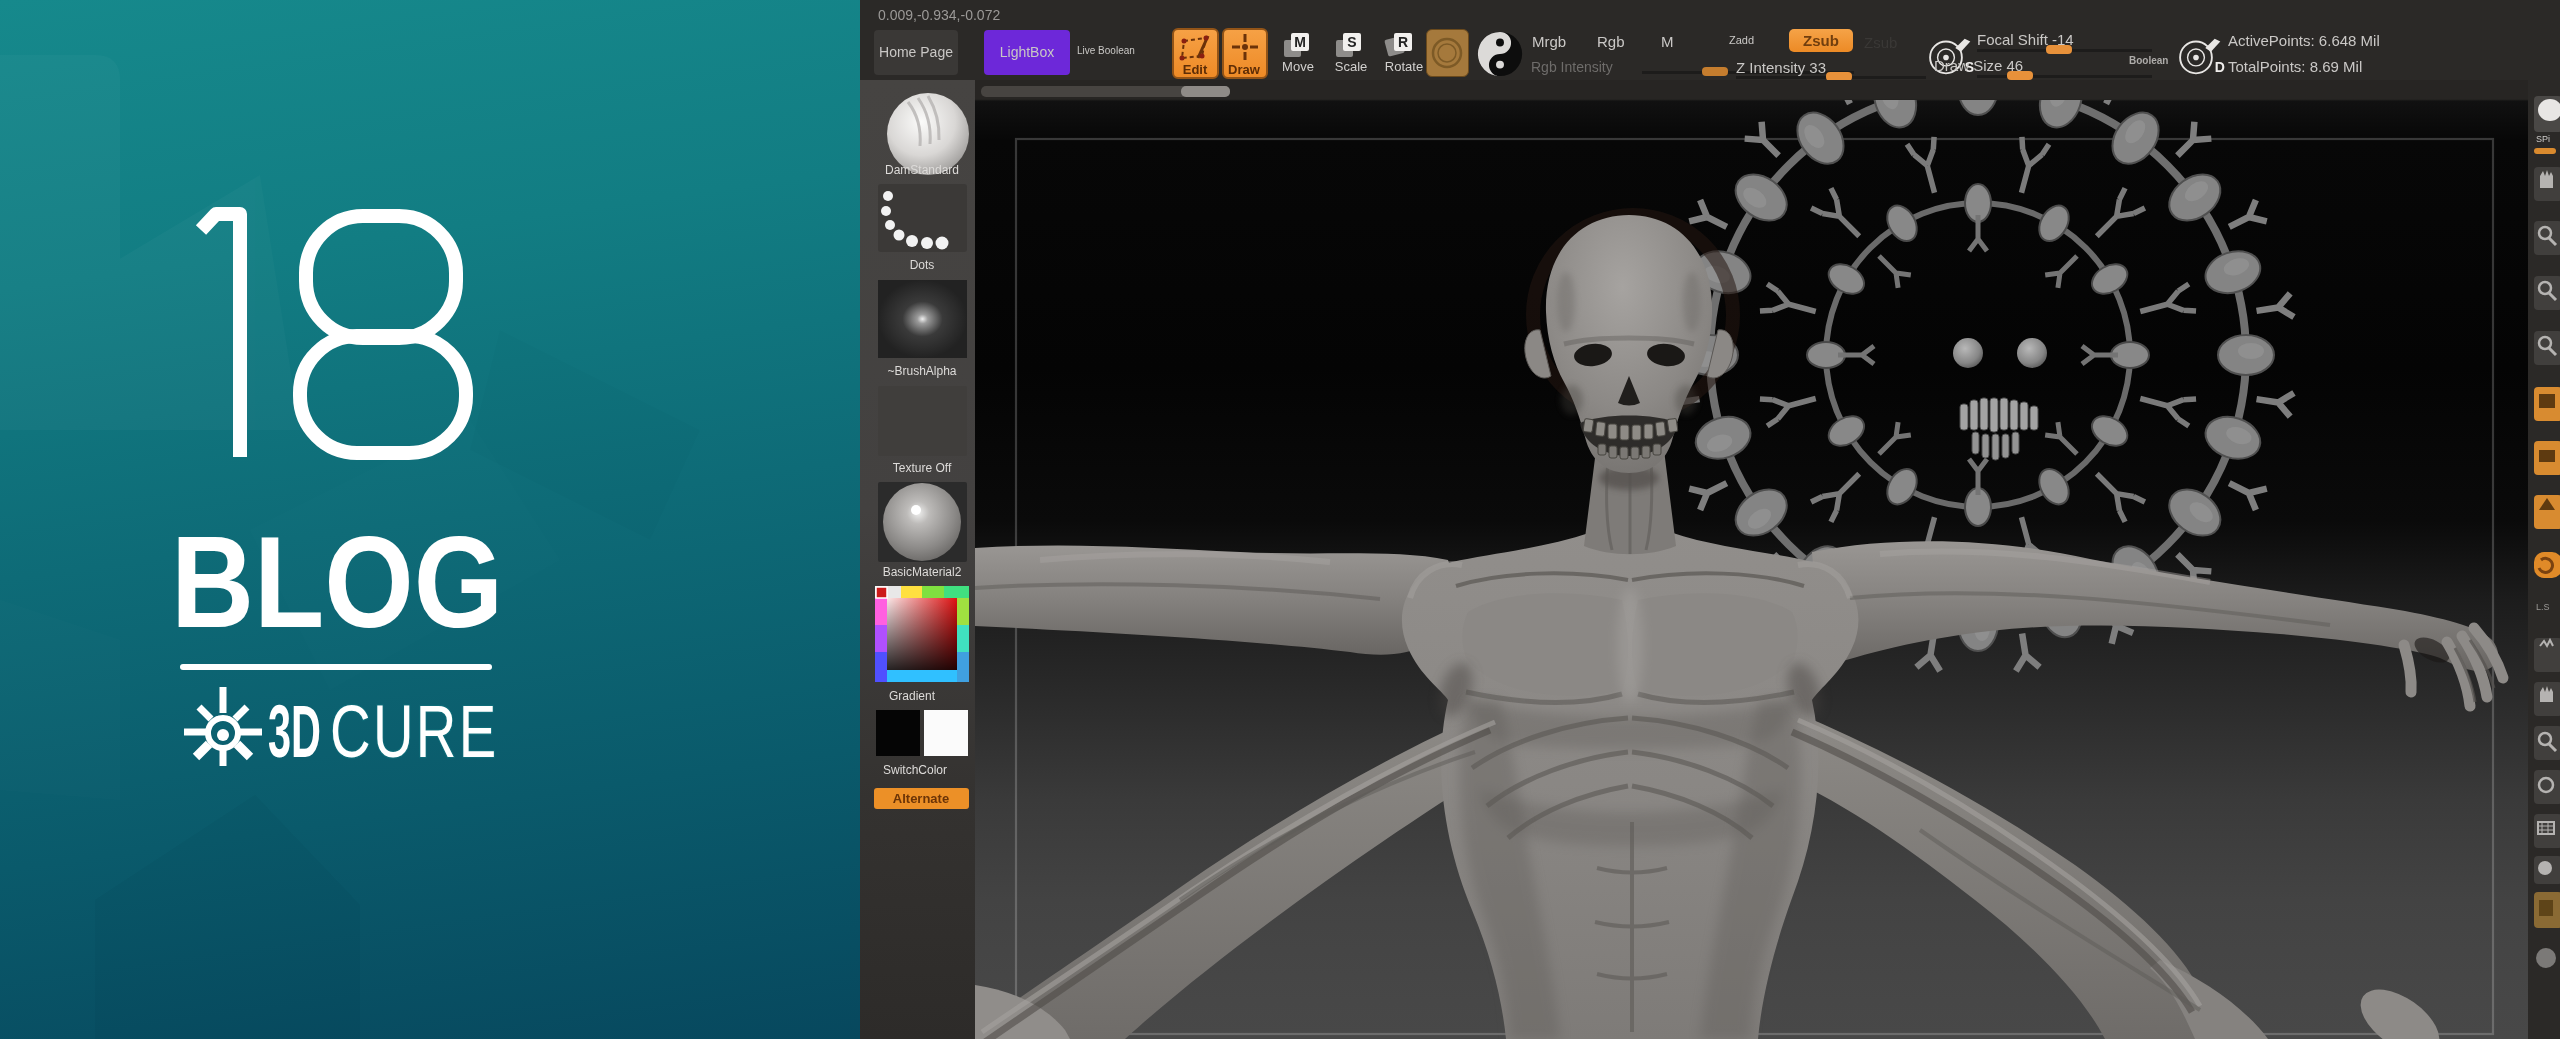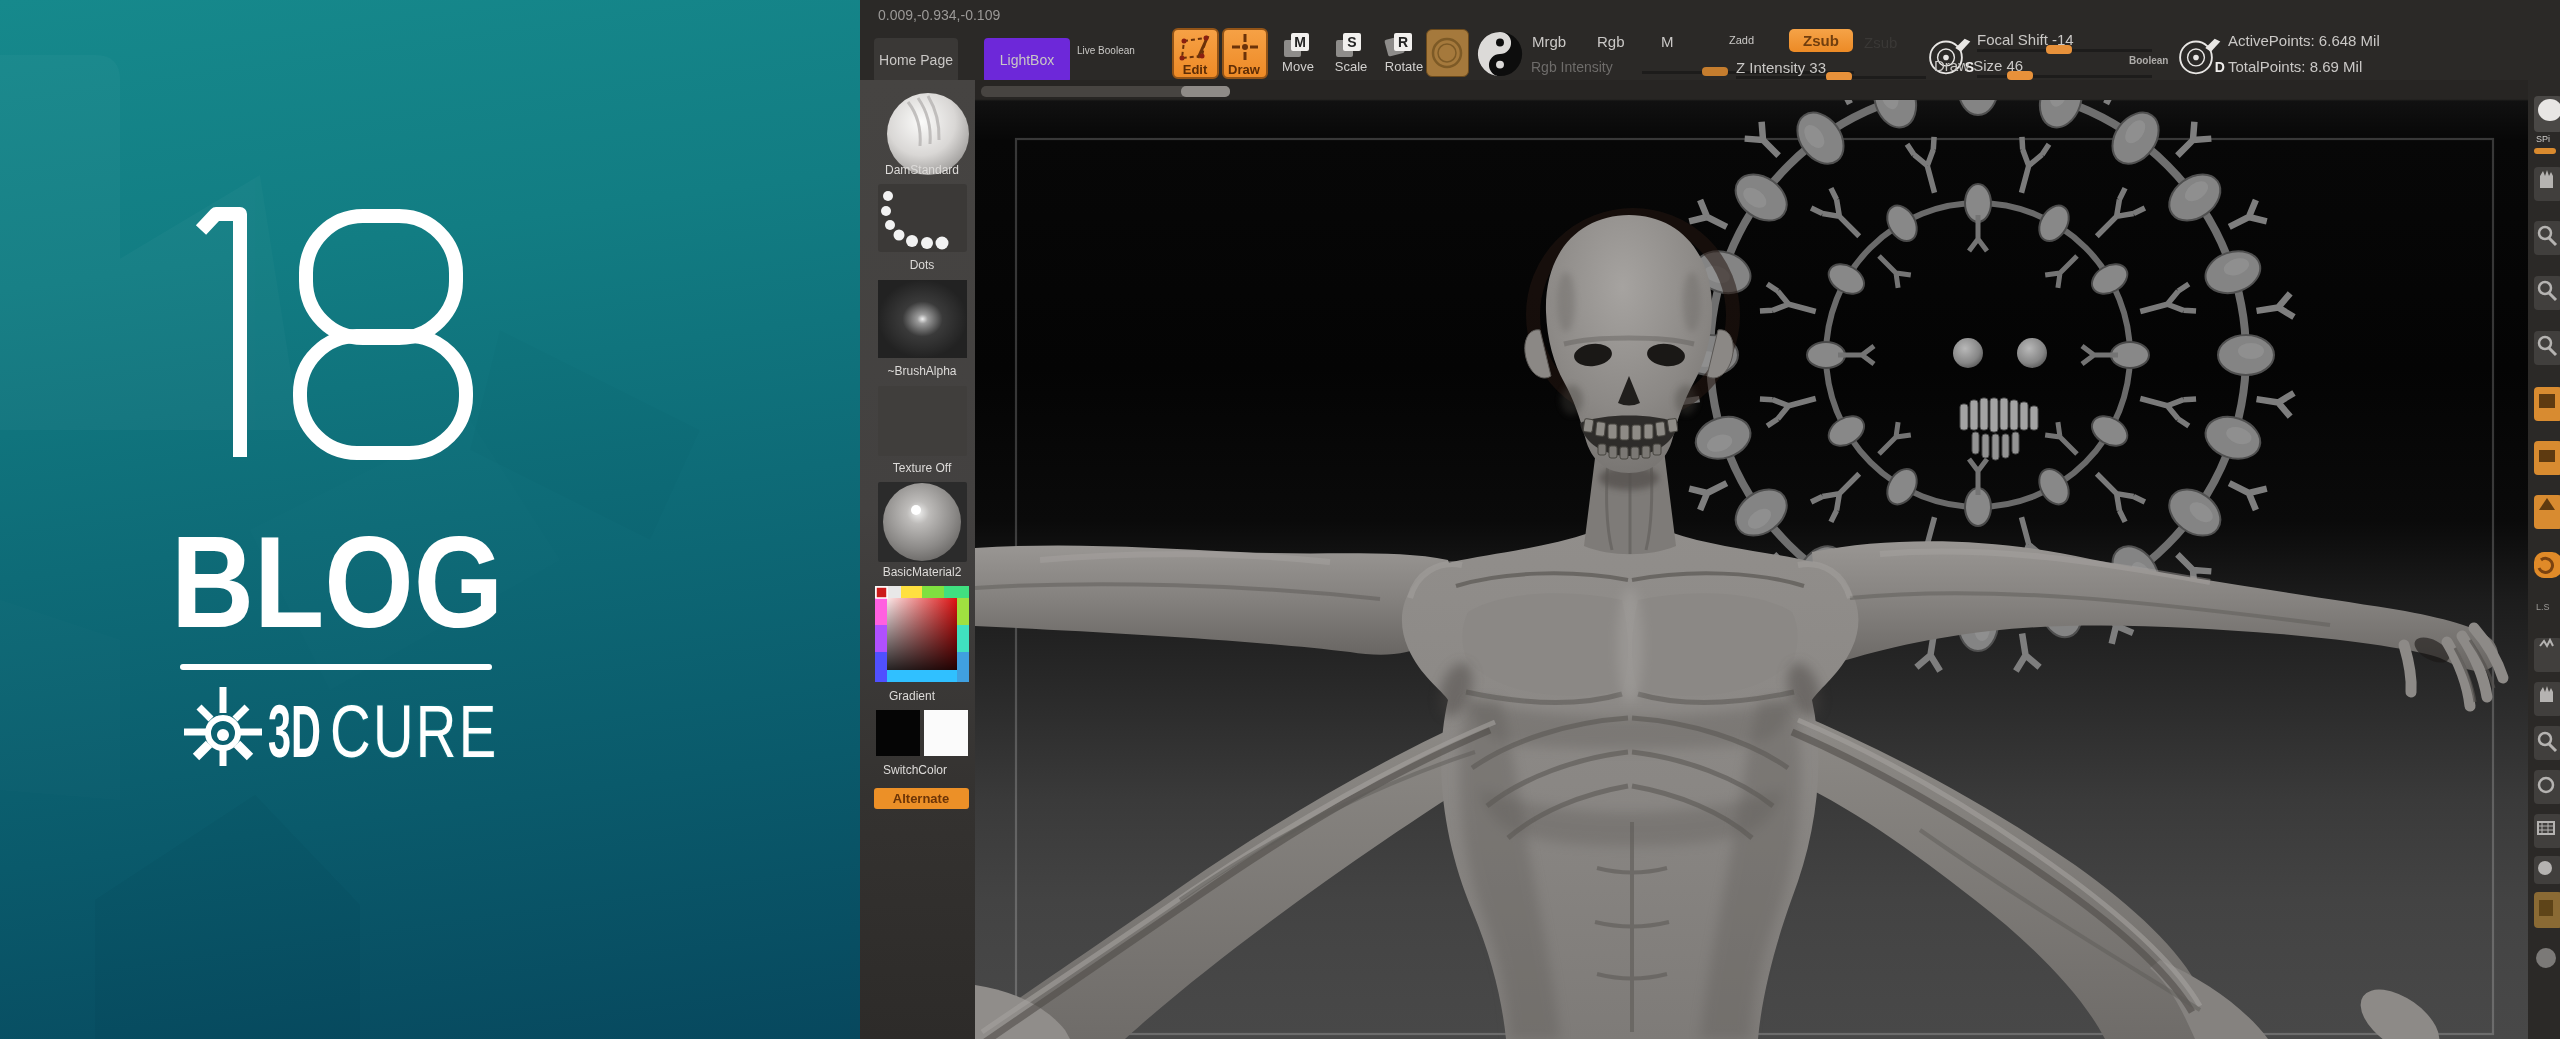--- a/index.html
+++ b/index.html
@@ -11,21 +11,21 @@
   
   #banner{left:0;top:0;width:860px;height:1039px;
     background:linear-gradient(172deg,#16898c 0%,#127d83 25%,#0e6b77 50%,#0a5a6b 75%,#07485e 100%);}
   #blog{left:171px;top:507px;width:340px;color:#fff;font-weight:bold;
         font-size:130px;letter-spacing:0px;transform:scaleX(0.885);transform-origin:left top;}
   #rule{left:180px;top:664px;width:312px;height:6px;background:#fff;border-radius:3px;}
 
   
   #toolbar{left:860px;top:0;width:1700px;height:100px;background:#2b2927;}
   .tbtn{position:absolute;top:30px;height:45px;background:#3a3836;border-radius:4px;
-        color:#c9c7c5;font-size:14px;text-align:center;line-height:45px;margin-top:8px;}
+        color:#c9c7c5;font-size:14px;text-align:center;line-height:45px;}
   .obtn{position:absolute;background:linear-gradient(#f6a145,#ee8a26);border-radius:6px;
         border:2px solid #935417;}
   .tlab{position:absolute;color:#cac8c6;font-size:10px;}
   .dimlab{position:absolute;color:#6e6c6a;font-size:14px;}
   .track{position:absolute;height:3px;background:#1d1c1b;}
   .handle{position:absolute;width:26px;height:9px;background:#e8913a;border-radius:4px;}
 
   
   #shelf{left:860px;top:80px;width:115px;height:959px;
     background:linear-gradient(#464442 0%,#434140 45%,#343230 75%,#2d2b29 100%);}
@@ -35,21 +35,21 @@
     background:linear-gradient(#272523 0%, #272523 2%, #111111 2.2%, #070707 6.3%, #040404 30%, #0a0a0a 46%, #1c1c1c 54.2%, #2b2b2b 64.7%, #3a3a3a 75.1%, #434343 85.5%, #474747 96%, #484848 100%);}
 
   
   #sidebar{left:2528px;top:80px;width:32px;height:959px;background:#2b2927;}
 </style>
 </head>
 <body>
 <div id="stage">
   <div id="banner" class="abs"></div>
   <div id="toolbar" class="abs"></div>
-  <div class="abs" style="left:878px;top:7px;color:#9b9997;font-size:14px;">0.009,-0.934,-0.109</div>
+  <div class="abs" style="left:878px;top:7px;color:#9b9997;font-size:14px;">0.009,-0.934,-0.072</div>
   <div class="tbtn" style="left:874px;width:84px;">Home Page</div>
   <div class="tbtn" style="left:984px;width:86px;background:#6d28d9;">LightBox</div>
   <div class="tlab" style="left:1077px;top:45px;">Live Boolean</div>
   <div class="abs" style="left:981px;top:86px;width:249px;height:11px;background:#474441;border-radius:5px;z-index:6;"></div>
   <div class="abs" style="left:1181px;top:86px;width:49px;height:11px;background:#8f8b87;border-radius:5px;z-index:6;"></div>
 
   <div class="obtn" style="left:1172px;top:28px;width:47px;height:51px;"></div>
   <div class="obtn" style="left:1222px;top:28px;width:46px;height:51px;"></div>
   <svg class="abs" style="left:1172px;top:28px;" width="96" height="51" viewBox="0 0 96 51">
     <g stroke="#6b3209" fill="none" stroke-width="2">

